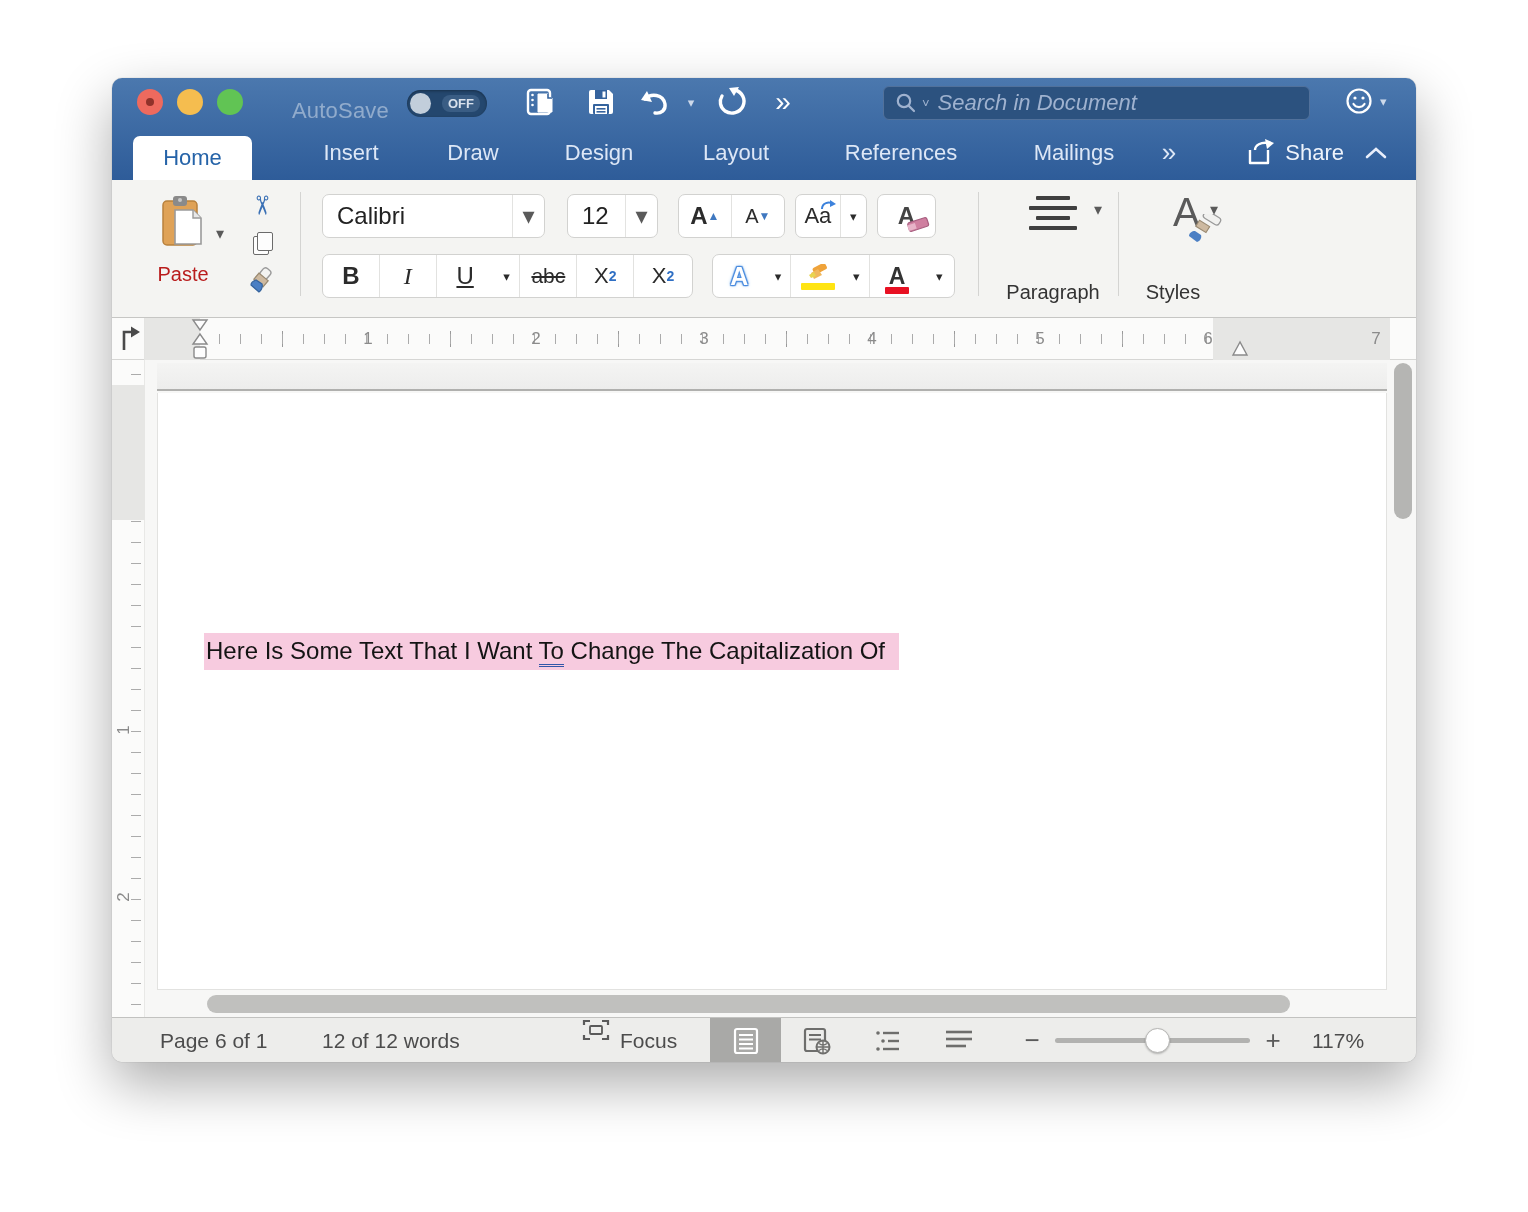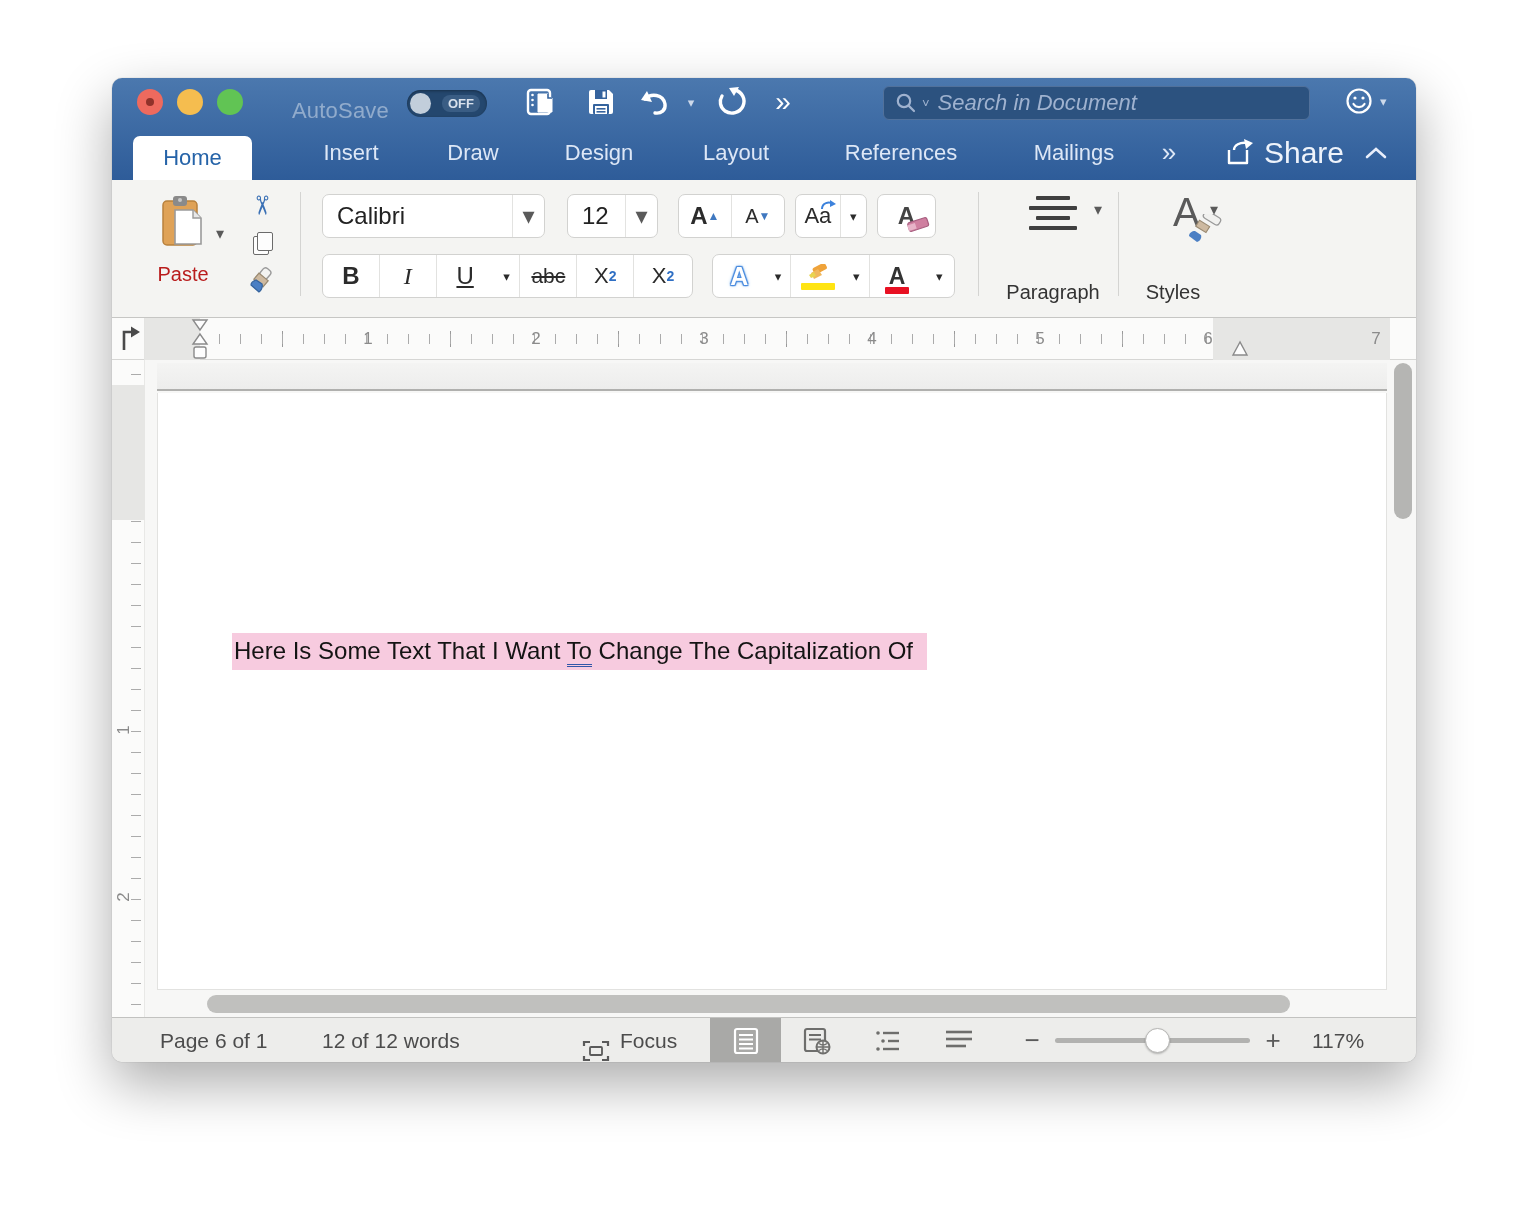--- a/index.html
+++ b/index.html
@@ -33,21 +33,21 @@
                   color:#e8eef8; font-family:"Liberation Sans",sans-serif;font-style:italic; }
   .search input::placeholder { color:#9fb2cf; }
   .smiley { position:absolute; left:1232px; top:8px; display:flex; align-items:center; gap:6px; color:#fff; }
 
   .tabs { position:absolute; left:0; top:47px; width:100%; height:55px; }
   .tab { position:absolute; top:0; height:55px; line-height:55px; font-size:22px; color:#dde7f6; transform:translateX(-50%); cursor:default;margin-left:33px; }
   .tab-active { position:absolute; left:21px; top:11px; width:119px; height:44px; background:var(--tab-active-bg);
                 border-radius:7px 7px 0 0; text-align:center; line-height:44px; font-size:22px;
                 color:var(--tab-active-text); }
   .share { position:absolute; right:28px; top:0; height:55px; display:flex; align-items:center; gap:10px; color:#fff; }
-  .share .lbl { font-size:30px; color:#eef3fb; }
+  .share .lbl { font-size:22px; color:#eef3fb; }
 
   
   .ribbon { position:absolute; left:0; top:102px; width:100%; height:138px; background:var(--ribbon-bg);
             border-bottom:1px solid #c6c6c4; }
   .vdiv { position:absolute; top:12px; height:104px; width:1px; background:#d4d4d2; }
   .paste { position:absolute; left:28px; top:10px; width:86px; height:104px; border-radius:8px; text-align:center; }
   .paste .plabel { position:absolute; left:0; bottom:8px; width:100%; font-size:20px; color:#b91c1c; }
   .paste .pcaret { position:absolute; right:2px; top:34px; }
   .ccaret { color:#5a5a5a; }
   .toolcol { position:absolute; left:132px; top:10px; width:36px; display:flex; flex-direction:column; gap:8px; align-items:center; }
@@ -111,30 +111,30 @@
       background-image:linear-gradient(#ababab 0 1px, transparent 1px);
       background-size:10px 21px; background-position:19px 14px; background-repeat:repeat-y; }
   .vgray { position:absolute; left:0; width:33px; background:#e6e6e4; }
   .vnum { position:absolute; left:2px; width:20px; text-align:center; font-size:17px; color:#8b8b8b; transform:rotate(-90deg); }
   .canvas { position:absolute; left:33px; top:0; right:0; height:657px; background:#f7f7f6; }
   .pstrip { position:absolute; left:12px; top:3px; width:1230px; height:28px; background:linear-gradient(#f4f4f3,#ededec);
             border-bottom:2px solid #b0b0ae; }
   .page { position:absolute; left:12px; top:33px; width:1230px; height:597px; background:#fff;
           border:1px solid #e2e2e0; border-top:none; }
   .docline { position:absolute; left:46px; top:244px; font-size:24px; color:#141414; white-space:nowrap; }
-  .hl { background:var(--highlight-pink); padding:4px 14px 6px 2px;margin-left:28px; }
+  .hl { background:var(--highlight-pink); padding:4px 14px 6px 2px; }
   .grammar { border-bottom:3.5px double var(--grammar-blue); }
   .vthumb { position:absolute; right:4px; top:3px; width:18px; height:156px; border-radius:9px; background:#b5b5b3; }
   .hthumb { position:absolute; left:62px; top:635px; width:1083px; height:18px; border-radius:9px; background:#c0c0be; }
 
   
   .status { position:absolute; left:0; top:939px; width:100%; height:45px; background:var(--status-bg);
             border-top:1px solid #c2c2c0; font-size:21px; color:#4c4c4c; }
   .sitem { position:absolute; top:0; height:45px; line-height:45px; }
-  .focus { display:flex; align-items:flex-end; gap:10px; }
+  .focus { display:flex; align-items:flex-start; gap:10px; }
   .views { position:absolute; left:598px; top:0; height:45px; display:flex; }
   .vbtn { width:71px; height:45px; display:flex; align-items:center; justify-content:center; color:#6e6e6c; }
   .vbtn.active { background:#a9a9a7; color:#fff; }
   .zoomctl { position:absolute; left:905px; top:0; height:45px; display:flex; align-items:center; }
   .zminus,.zplus { font-size:26px; color:#5a5a5a; width:30px; text-align:center; }
   .ztrack { position:relative; width:195px; height:5px; border-radius:3px; background:#b2b2b0; margin:0 8px; }
   .zthumb { position:absolute; left:90px; top:-10px; width:25px; height:25px; border-radius:50%;
             background:#fff; border:1px solid #b5b5b3; box-shadow:0 1px 2px rgba(0,0,0,.25); }
   svg { display:block; }
 </style>

